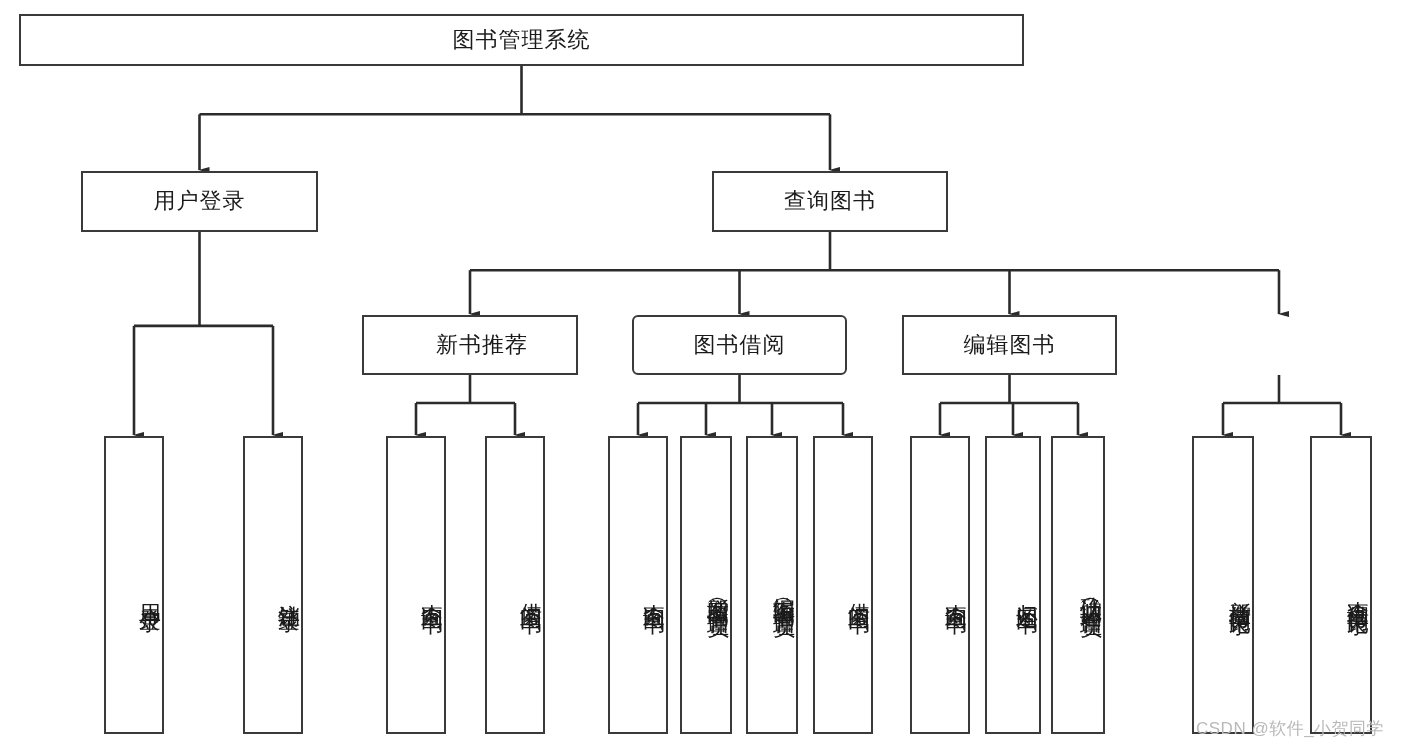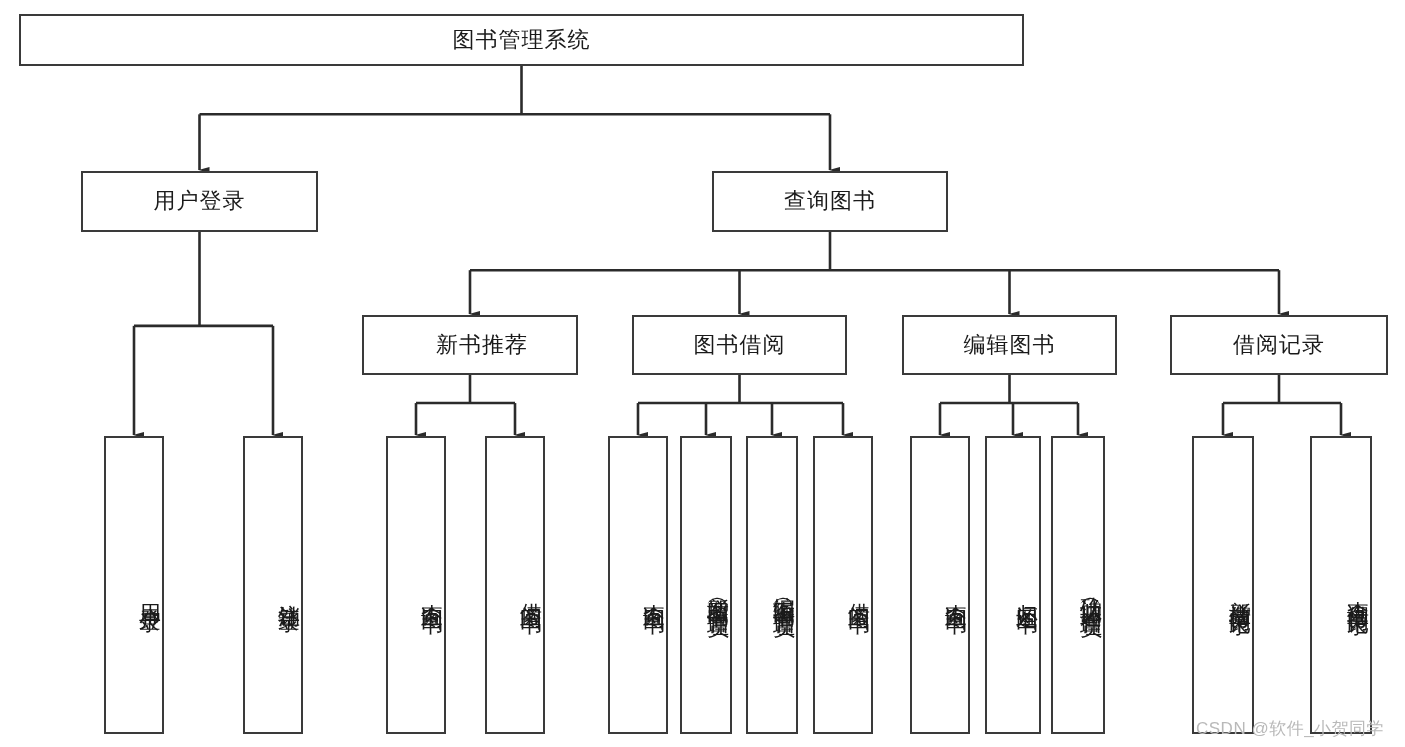--- a/index.html
+++ b/index.html
@@ -115,28 +115,25 @@
   </div>
   <div class="node horiz" style="left: 81px; top: 171px; width: 237px; height: 61px; border-color: rgb(58, 58, 58); background: rgb(255, 255, 255);">
     <span class="label">用户登录</span>
   </div>
   <div class="node horiz" style="left: 712px; top: 171px; width: 236px; height: 61px; border-color: rgb(58, 58, 58); background: rgb(255, 255, 255);">
     <span class="label">查询图书</span>
   </div>
   <div class="node horiz" style="left: 362px; top: 315px; width: 216px; height: 60px; border-color: rgb(58, 58, 58); background: rgb(255, 255, 255); padding-left: 24px;">
     <span class="label">新书推荐</span>
   </div>
-  <div class="node horiz" style="left: 632px; top: 315px; width: 215px; height: 60px; border-color: rgb(58, 58, 58); background: rgb(255, 255, 255);">
+  <div class="node horiz" style="left: 632px; top: 315px; width: 215px; height: 60px; border-color: rgb(58, 58, 58); background: rgb(255, 255, 255); border-radius: 6px;">
     <span class="label">图书借阅</span>
   </div>
   <div class="node horiz" style="left: 902px; top: 315px; width: 215px; height: 60px; border-color: rgb(58, 58, 58); background: rgb(255, 255, 255);">
     <span class="label">编辑图书</span>
-  </div>
-  <div class="node horiz" style="left: 1170px; top: 315px; width: 218px; height: 60px; border-color: rgb(58, 58, 58); background: rgb(255, 255, 255);">
-    <span class="label">借阅记录</span>
   </div>
 
   <div class="node vert" style="left: 104px; top: 436px; width: 60px; height: 298px; border-color: rgb(58, 58, 58); background: rgb(255, 255, 255);">
     <span class="label">用户登录</span>
   </div>
   <div class="node vert" style="left: 243px; top: 436px; width: 60px; height: 298px; border-color: rgb(58, 58, 58); background: rgb(255, 255, 255);">
     <span class="label">注销登录</span>
   </div>
   <div class="node vert" style="left: 386px; top: 436px; width: 60px; height: 298px; border-color: rgb(58, 58, 58); background: rgb(255, 255, 255);">
     <span class="label">查询图书</span>

